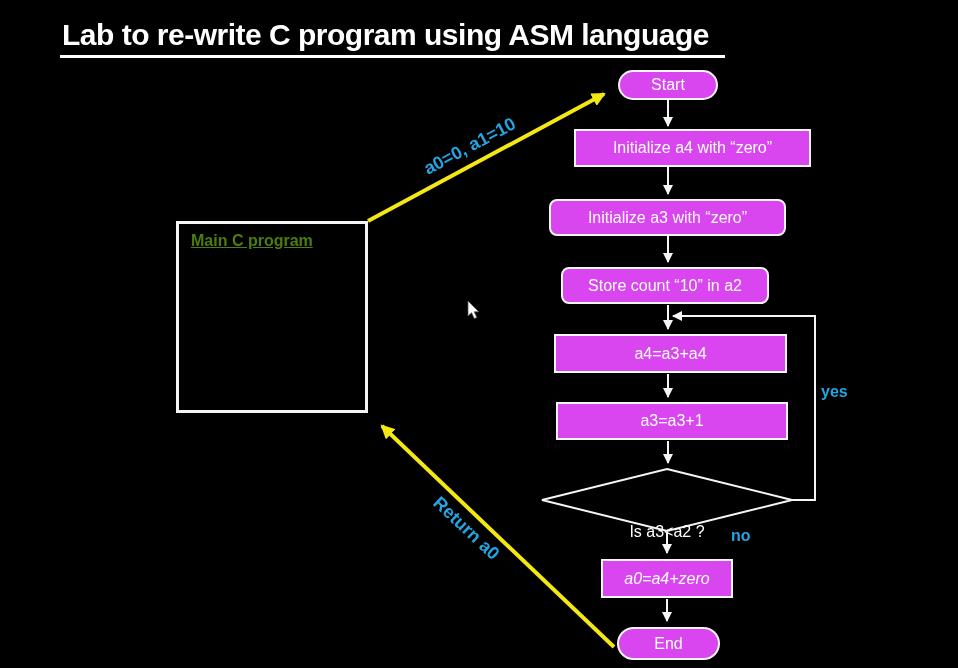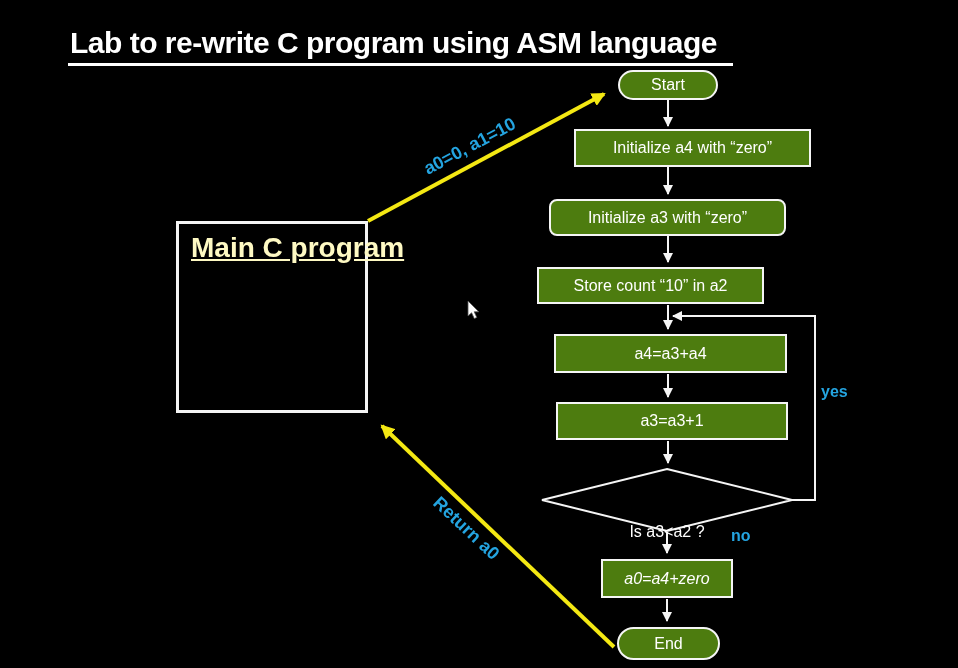--- a/index.html
+++ b/index.html
@@ -5,52 +5,52 @@
   html,body{margin:0;padding:0;background:#000;}
   .slide{
     position:relative;
     width:958px;height:668px;
     background:#000000;
     overflow:hidden;
     font-family:"Liberation Sans", sans-serif;
   }
   .title{
     position:absolute;left:60px;top:18px;
-    margin:8px;
+    margin:0;
     color:#ffffff;
     font-size:30px;font-weight:bold;
     letter-spacing:-0.5px;
     border-bottom:3px solid #ffffff;
     padding:0 16px 3px 2px;
     display:inline-block;
     white-space:nowrap;
   }
   .overlay{
     position:absolute;left:0;top:0;width:958px;height:668px;
     pointer-events:none;
   }
   .node{
     position:absolute;
-    background:#4d7c0f;
+    background:#d946ef;
     border:2px solid #f5f5f5;
     color:#ffffff;
     display:flex;align-items:center;justify-content:center;
     font-size:16px;
     box-sizing:border-box;
     white-space:nowrap;
   }
   .terminal{border-radius:17px;}
   .main-box{
     position:absolute;left:176px;top:221px;width:192px;height:192px;
     background:#000000;border:3px solid #f5f5f5;box-sizing:border-box;
   }
   .main-box-label{
     display:inline-block;
     margin:8px 16px 0 12px;
-    color:#fef9c3;font-size:28px;font-weight:bold;
+    color:#4d7c0f;font-size:16px;font-weight:bold;
     text-decoration:underline;
     white-space:nowrap;
   }
   .diamond-label{
     position:absolute;left:567px;top:488px;width:200px;height:24px;
     display:flex;align-items:center;justify-content:center;
     color:#ffffff;font-size:16px;margin-top:32px;
   }
   .blue-label{
     position:absolute;
@@ -123,21 +123,21 @@
   </div>
 
   <div class="node" style="left:550px;top:129px;width:237px;height:38px;margin-left:24px;">
     <span>Initialize a4 with “zero”</span>
   </div>
 
   <div class="node" style="left:549px;top:199px;width:237px;height:37px;border-radius:8px;">
     <span>Initialize a3 with “zero”</span>
   </div>
 
-  <div class="node" style="left:537px;top:267px;width:227px;height:37px;">
+  <div class="node" style="left:561px;top:267px;width:208px;height:37px;border-radius:8px;">
     <span>Store count “10” in a2</span>
   </div>
 
   <div class="node" style="left:554px;top:334px;width:233px;height:39px;text-align:right;">
     <span>a4=a3+a4</span>
   </div>
 
   <div class="node" style="left:556px;top:402px;width:232px;height:38px;">
     <span>a3=a3+1</span>
   </div>

